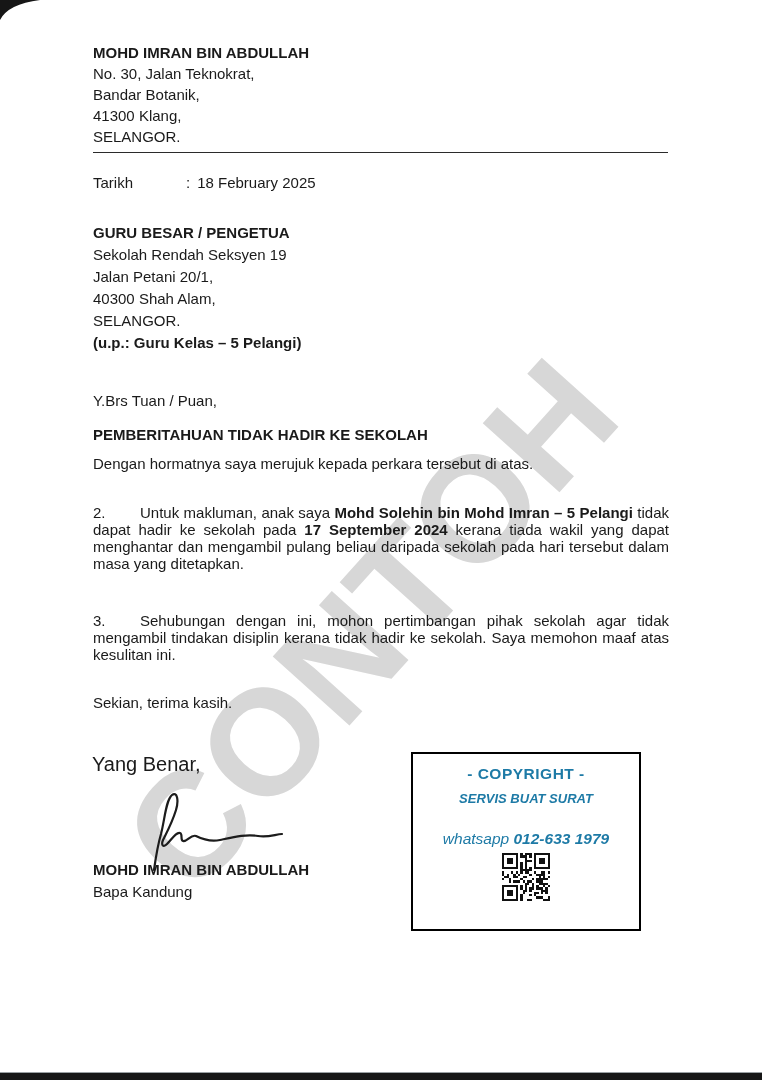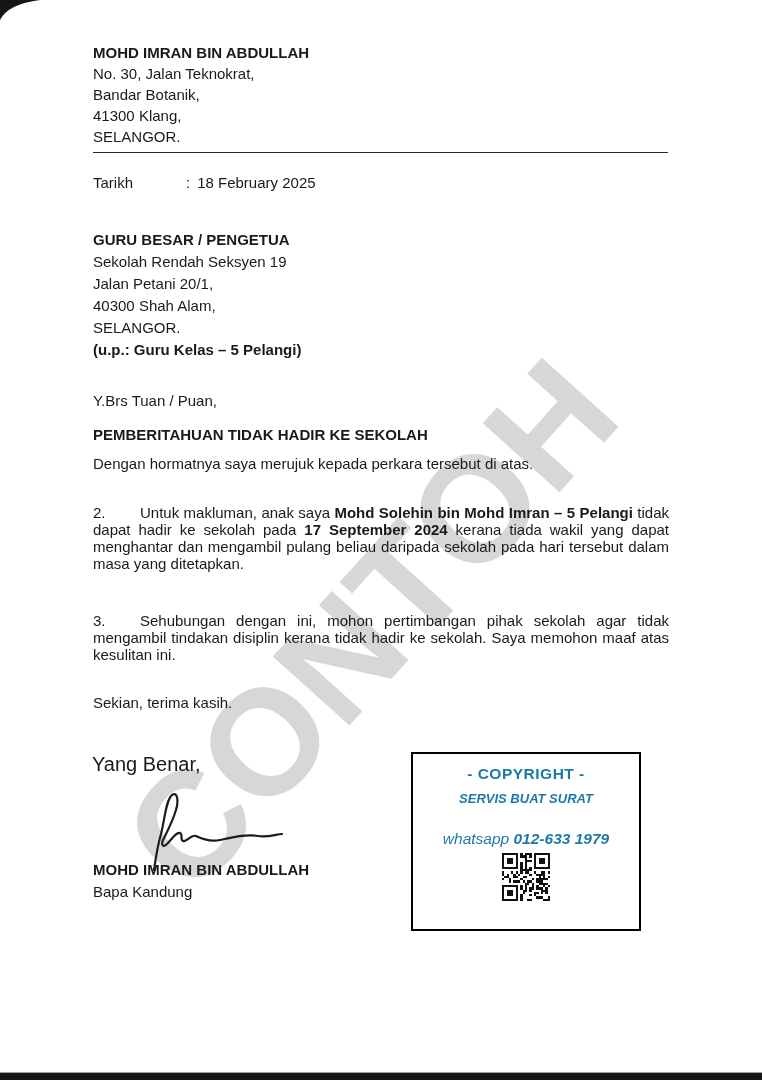--- a/index.html
+++ b/index.html
@@ -20,21 +20,21 @@
   }
   
   .sender{left:93px;top:42px;font-size:15px;line-height:21px;}
   .sender .name{font-weight:700;}
   .rule{left:93px;top:152px;width:575px;height:0;border-top:1.5px solid #2b2b2b;}
   
   .date-row{left:93px;top:174px;font-size:15px;display:flex;}
   .date-row .lbl{display:inline-block;width:93px;}
   .date-row .val{margin-left:7px;}
   
-  .recipient{left:93px;top:229px;font-size:15px;line-height:22px;}
+  .recipient{left:93px;top:222px;font-size:15px;line-height:22px;}
   .recipient .title,.recipient .attn{font-weight:700;}
   
   .salutation{left:93px;top:392px;font-size:15px;}
   .subject-block{left:93px;top:424px;width:575px;font-size:15px;line-height:22px;}
   .subject{font-weight:700;}
   .intro{margin-top:7px;}
   
   .para{left:93px;width:576px;font-size:15px;line-height:17px;text-align:justify;}
   .para-2{top:504px;}
   .para-3{top:612px;}

